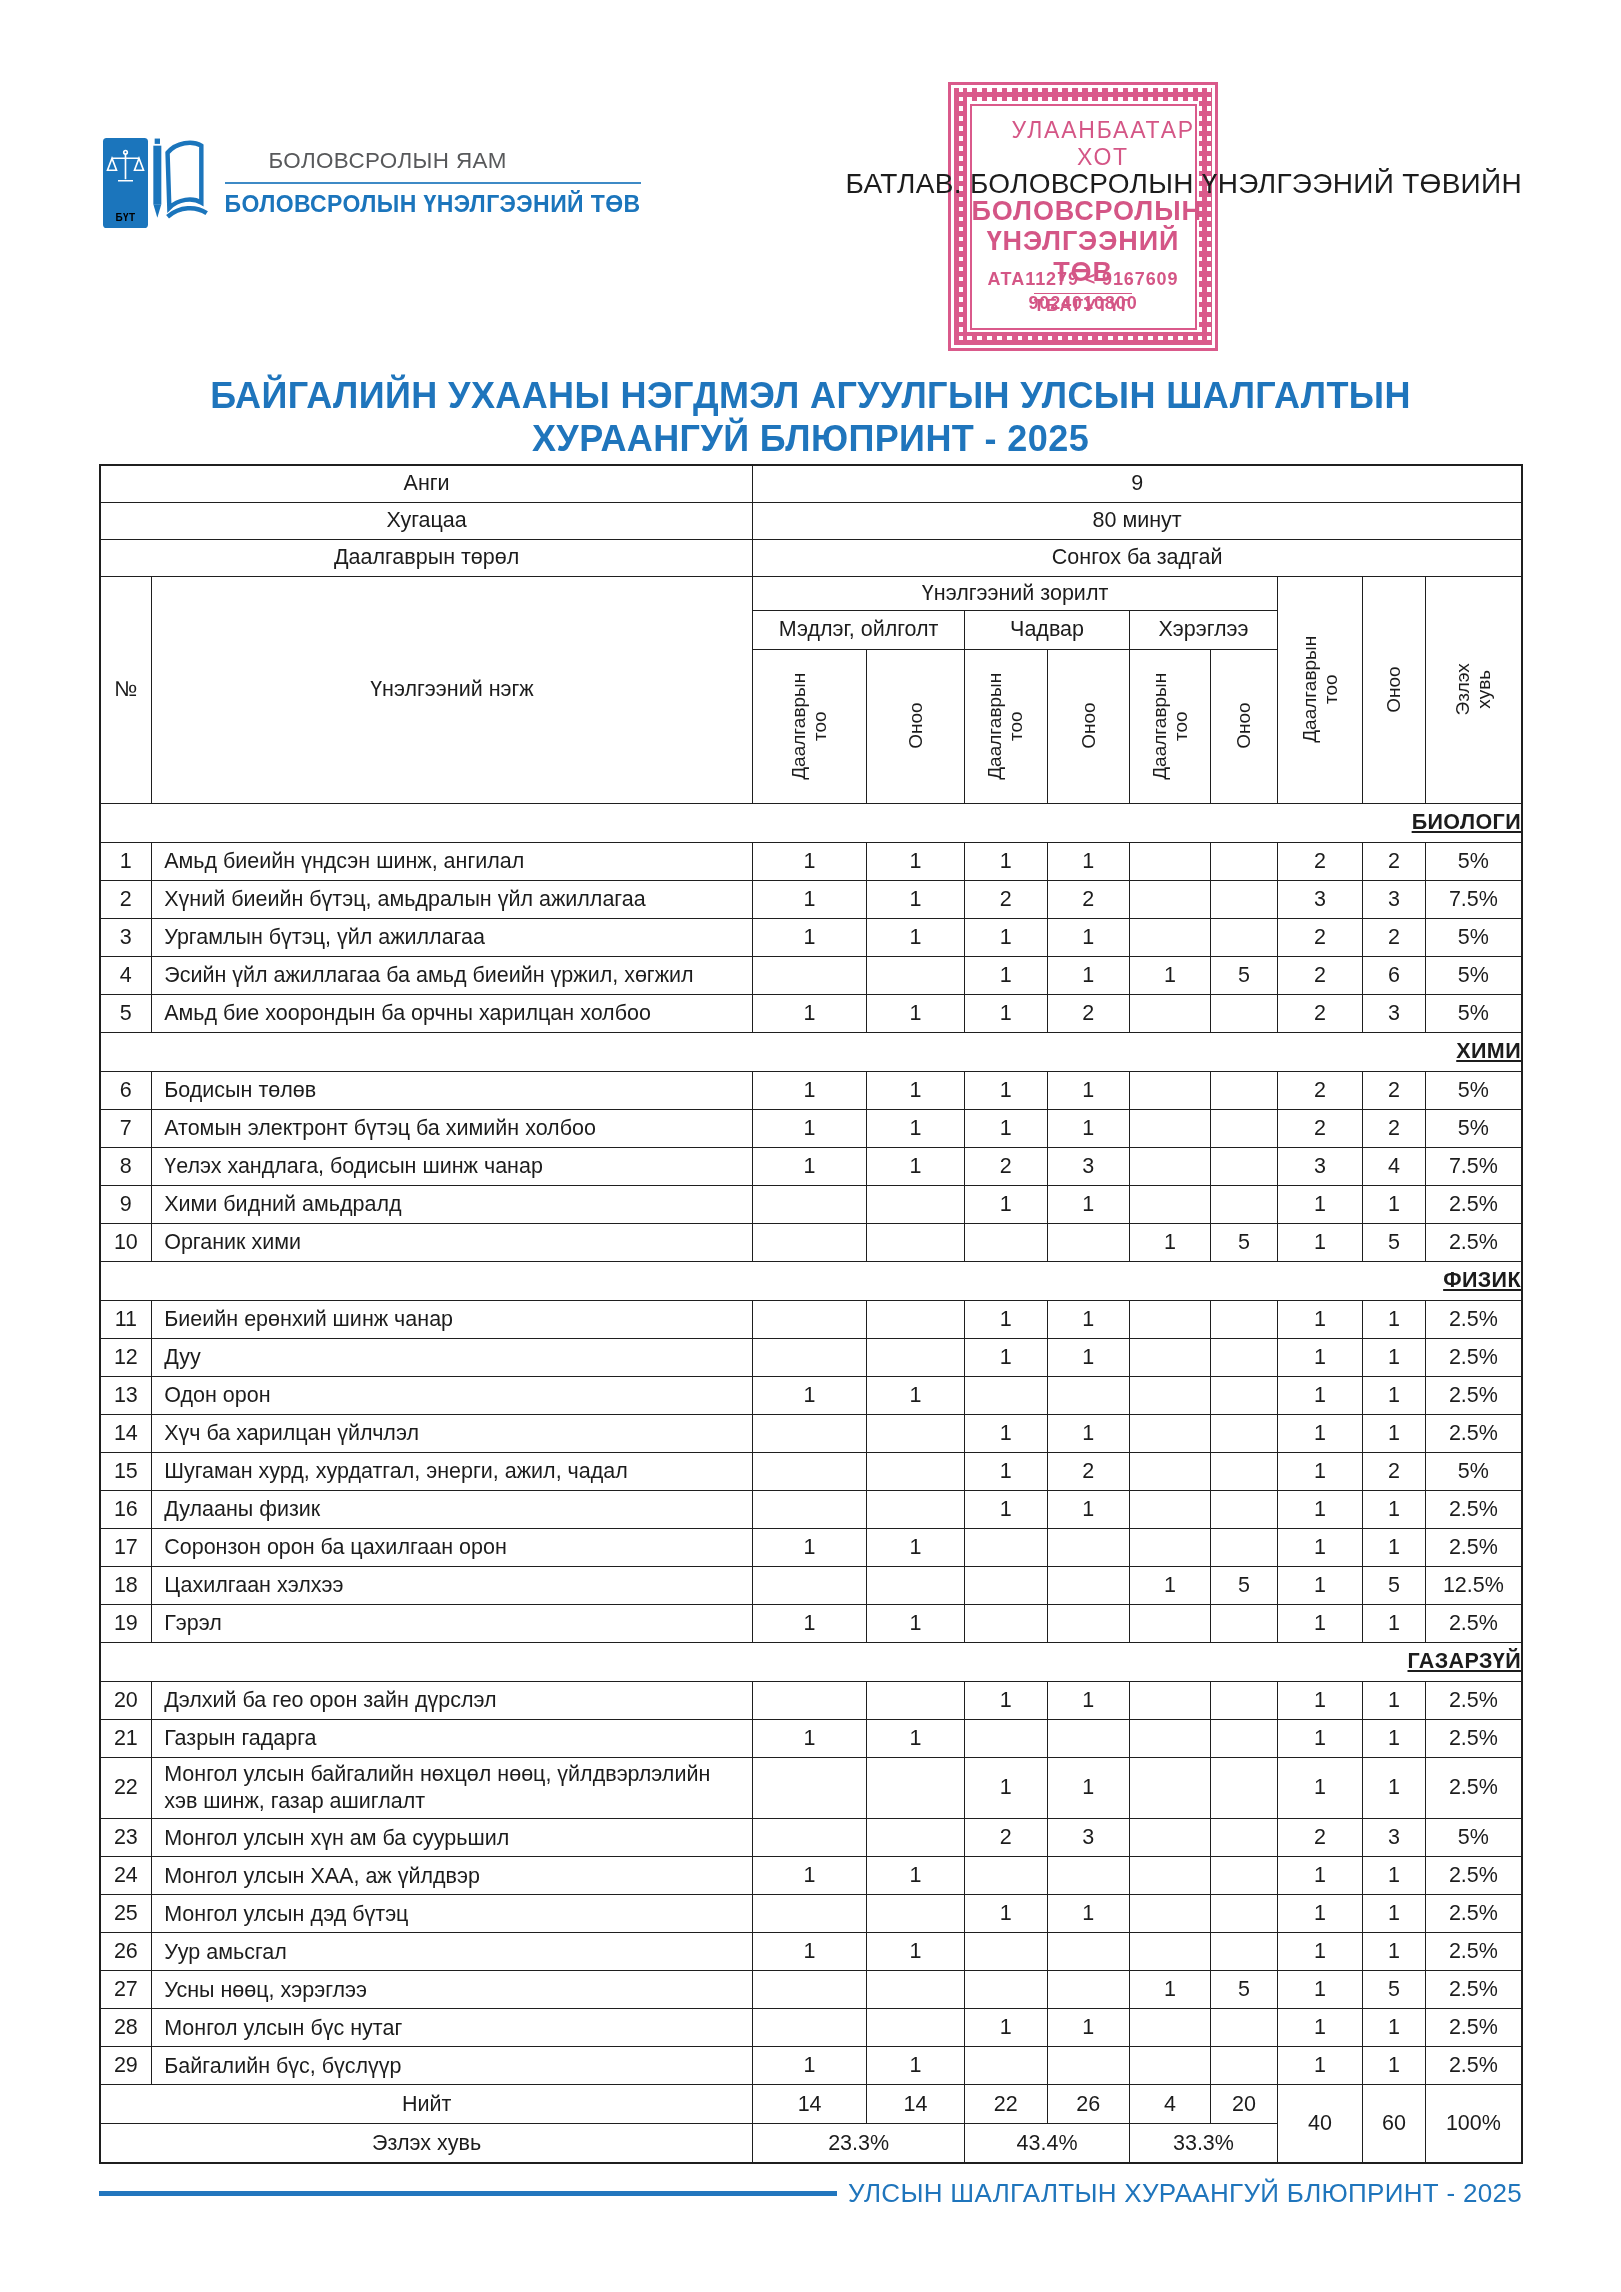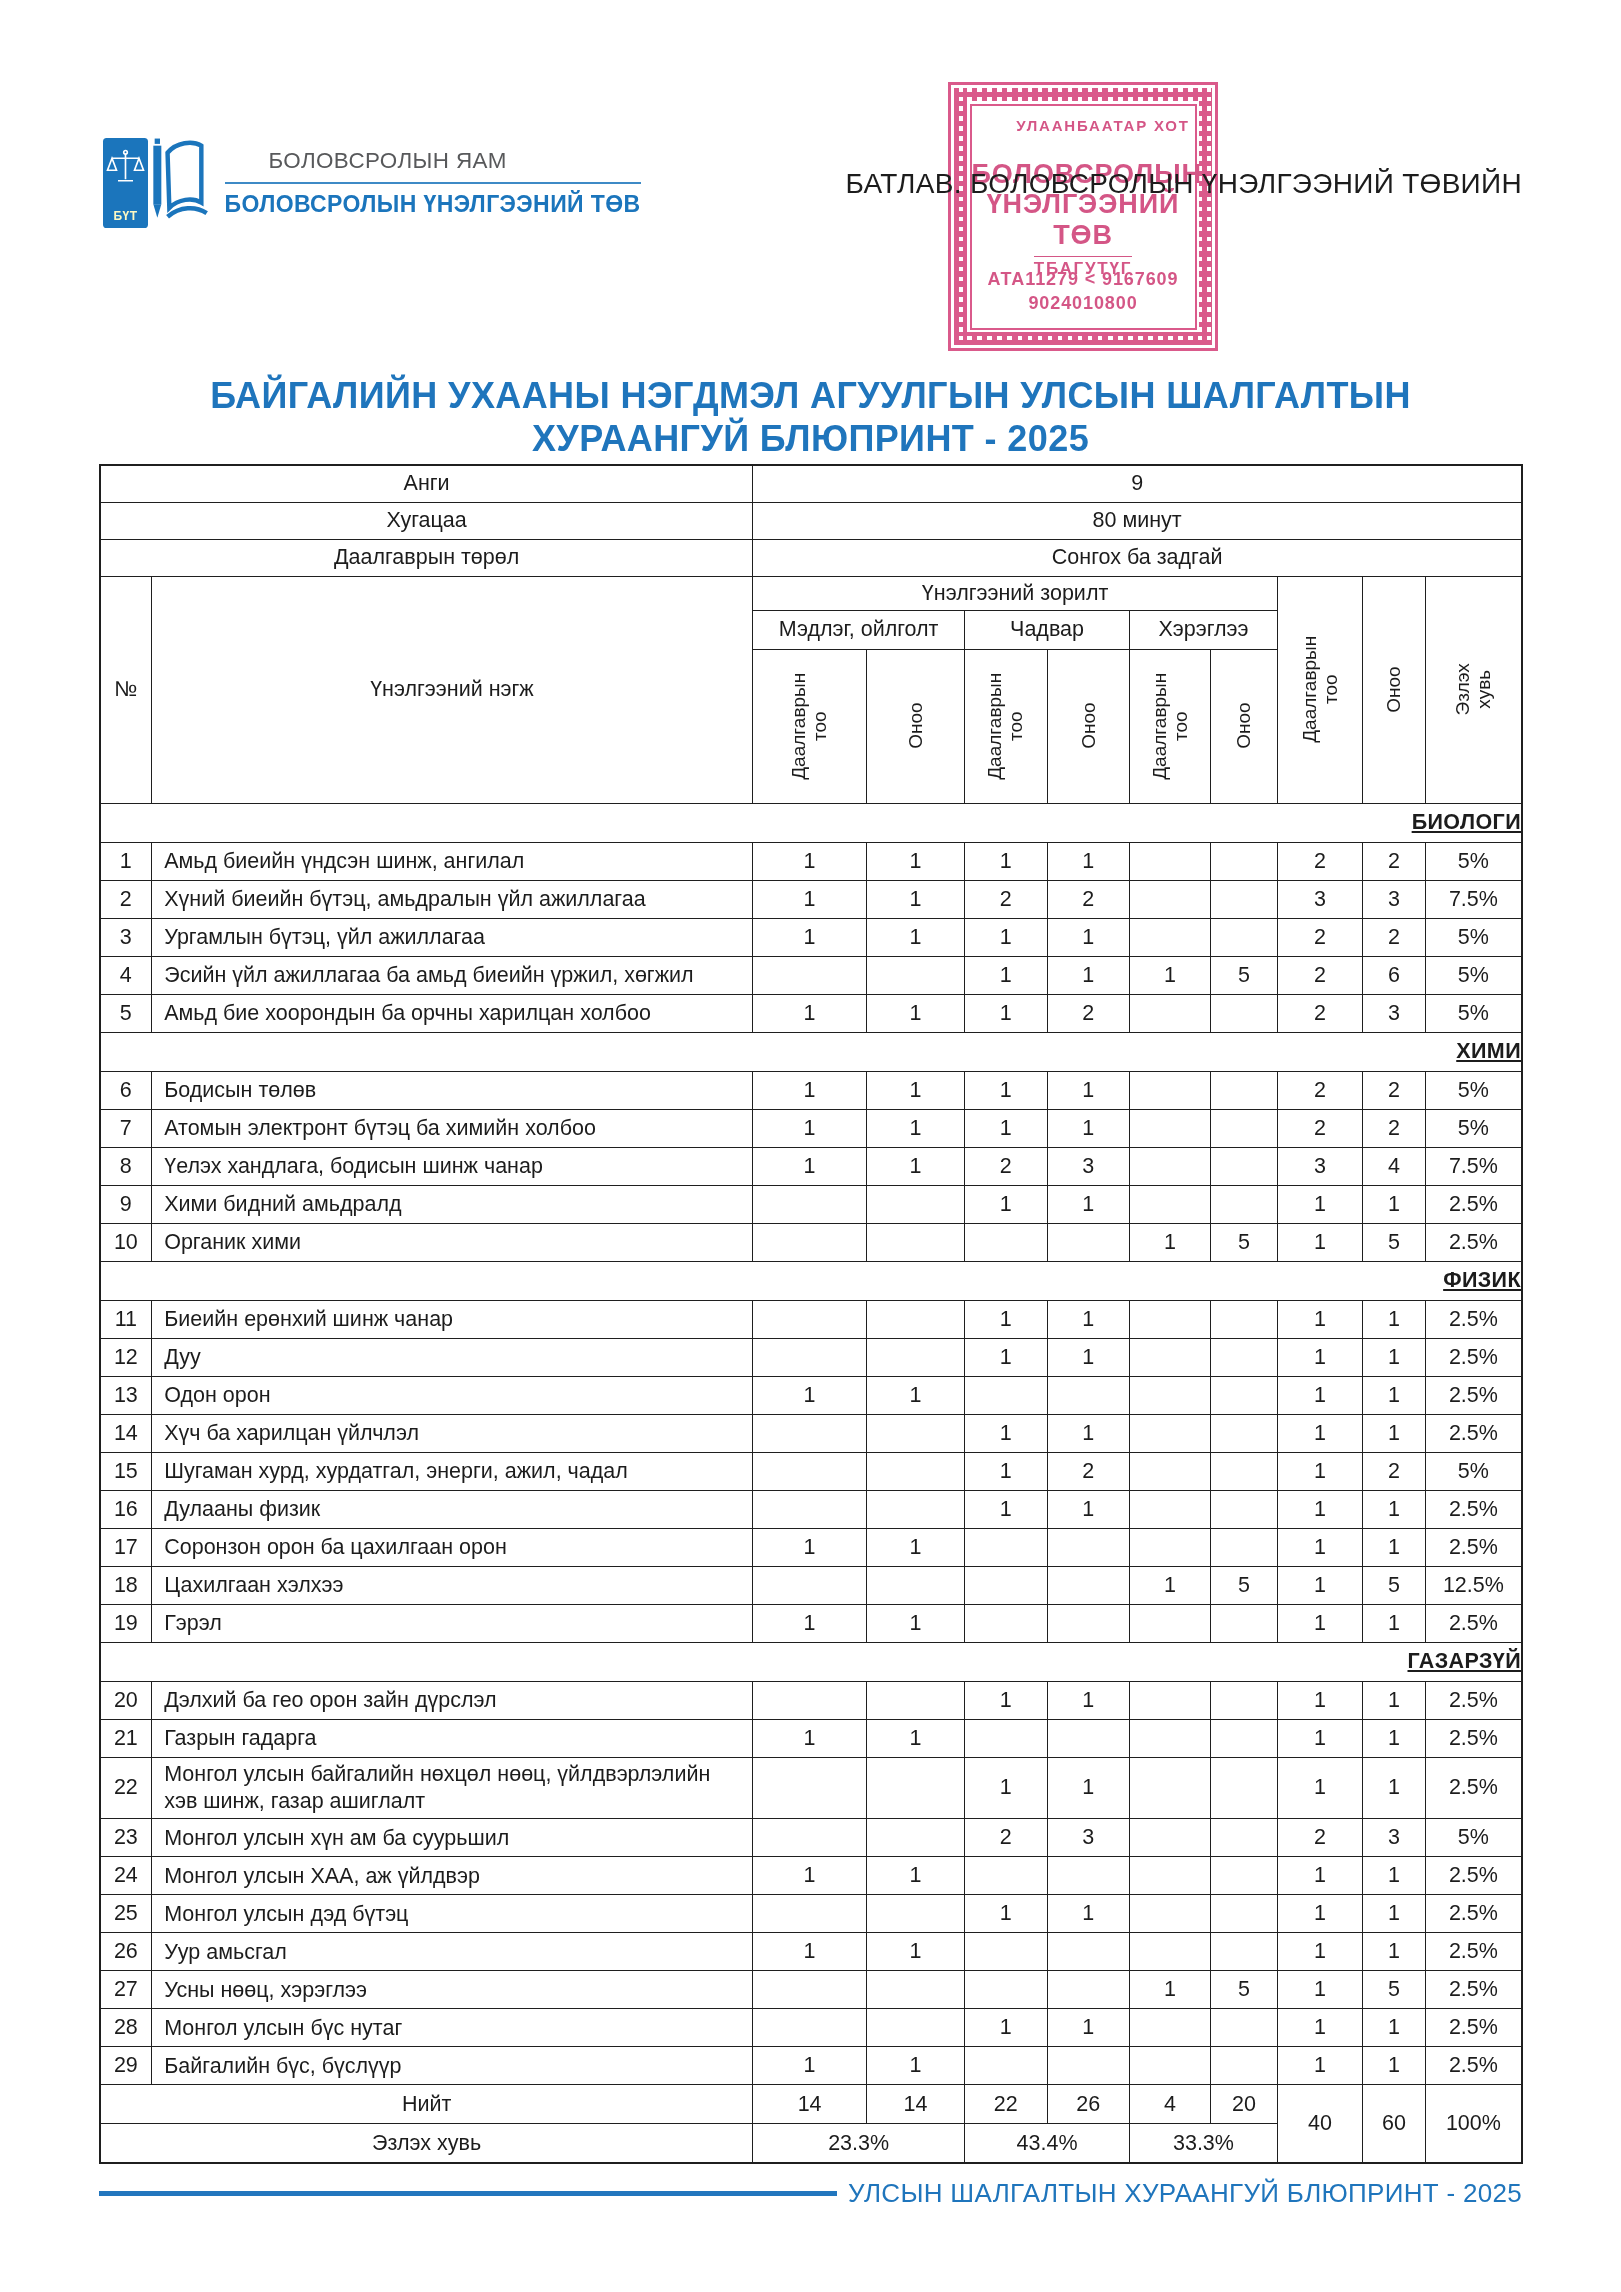--- a/index.html
+++ b/index.html
@@ -4,21 +4,21 @@
 <style>
   * { box-sizing: border-box; margin: 0; padding: 0; }
   body { background:#e8e8e8; font-family:"Liberation Sans", sans-serif; }
   .page { position:relative; width:1621px; height:2293px; background:#ffffff; margin:0 auto; overflow:hidden; color:#1c1c1c; }
 
   
   .brand { position:absolute; left:103px; top:133px; display:flex; align-items:center; }
   .brand-mark { position:relative; width:109px; height:100px; }
   .brand-square { position:absolute; left:0; top:5.4px; width:45px; height:90px; background:#1b75bc; border-radius:3.6px;
                   display:flex; flex-direction:column; align-items:center; justify-content:space-between; padding:7.2px 1.8px 5.4px 1.8px; }
-  .brand-abbr { color:#fef9c3; font-size:12px; font-weight:bold; letter-spacing:0.4px; }
+  .brand-abbr { color:#000000; font-size:10px; font-weight:bold; letter-spacing:0.4px; }
   .brand-text { margin-left:12.5px; }
   .brand-ministry { font-size:22.4px; color:#58595b; letter-spacing:0.4px; padding-bottom:8px;margin-left:44px; }
   .brand-rule { height:1.8px; background:#1b75bc; width:100%; opacity:.85; }
   .brand-center { font-size:23px; color:#1b75bc; font-weight:bold; letter-spacing:0.4px; padding-top:6.3px; }
 
   
   .approval { position:absolute; right:99px; top:168px; text-align:right; z-index:3; }
   .approval-line1 { font-size:28px; letter-spacing:0.3px; }
   .approval-line2 { margin-top:19.7px; display:flex; justify-content:flex-end; align-items:center; font-size:28px; }
   .signature { margin:0 3.6px -30px 12.5px; }
@@ -26,21 +26,21 @@
   
   .stamp { position:absolute; left:948px; top:82px; width:270px; height:269px; z-index:1; opacity:.88; }
   .stamp-border { position:absolute; inset:0; border:3.6px solid #d6447c; }
   .stamp-border::before { content:""; position:absolute; inset:2.7px;
       border:13.4px solid transparent;
       border-image: repeating-linear-gradient(90deg,#d6447c 0 5.4px, rgba(255,255,255,0) 5.4px 9.9px) 15; }
   .stamp-border::after { content:""; position:absolute; inset:2.7px;
       border:13.4px solid transparent;
       border-image: repeating-linear-gradient(0deg,#d6447c 0 5.4px, rgba(255,255,255,0) 5.4px 9.9px) 15; }
   .stamp-inner { position:absolute; inset:21.5px; border:2.7px solid #d6447c; text-align:center; color:#cf3f76; }
-  .stamp-city { margin-top:11.6px; font-size:15px; font-weight:bold; letter-spacing:1.8px;padding-left:40px; }
+  .stamp-city { margin-top:11.6px; font-size:23px; font-weight:normal; letter-spacing:1.8px;padding-left:40px; }
   .stamp-org { margin-top:25px; font-weight:bold; font-size:27px; line-height:1.12; letter-spacing:0.9px; filter:blur(0.4px); }
   .stamp-org-sub { font-size:17px; border-top:1.8px solid #cf3f76; display:inline-block; padding-top:1.8px; margin-top:1.8px; filter:blur(0.4px); font-weight:bold; letter-spacing:1.8px;}
   .stamp-codes { position:absolute; left:0; right:0; bottom:12.5px; font-size:18px; font-weight:bold; letter-spacing:0.9px; line-height:1.3; }
 
   
   .doc-title { position:absolute; left:0; right:0; top:374px; text-align:center; color:#1f75bc; font-weight:bold; font-size:36px; line-height:1.2; letter-spacing:0.4px; }
 
   
   table.blueprint { position:absolute; left:99px; top:464px; width:1424px; border-collapse:collapse; table-layout:fixed; }
   table.blueprint td { border:1.8px solid #1f1f1f; font-size:21.5px; color:#1c1c1c; vertical-align:middle; }

